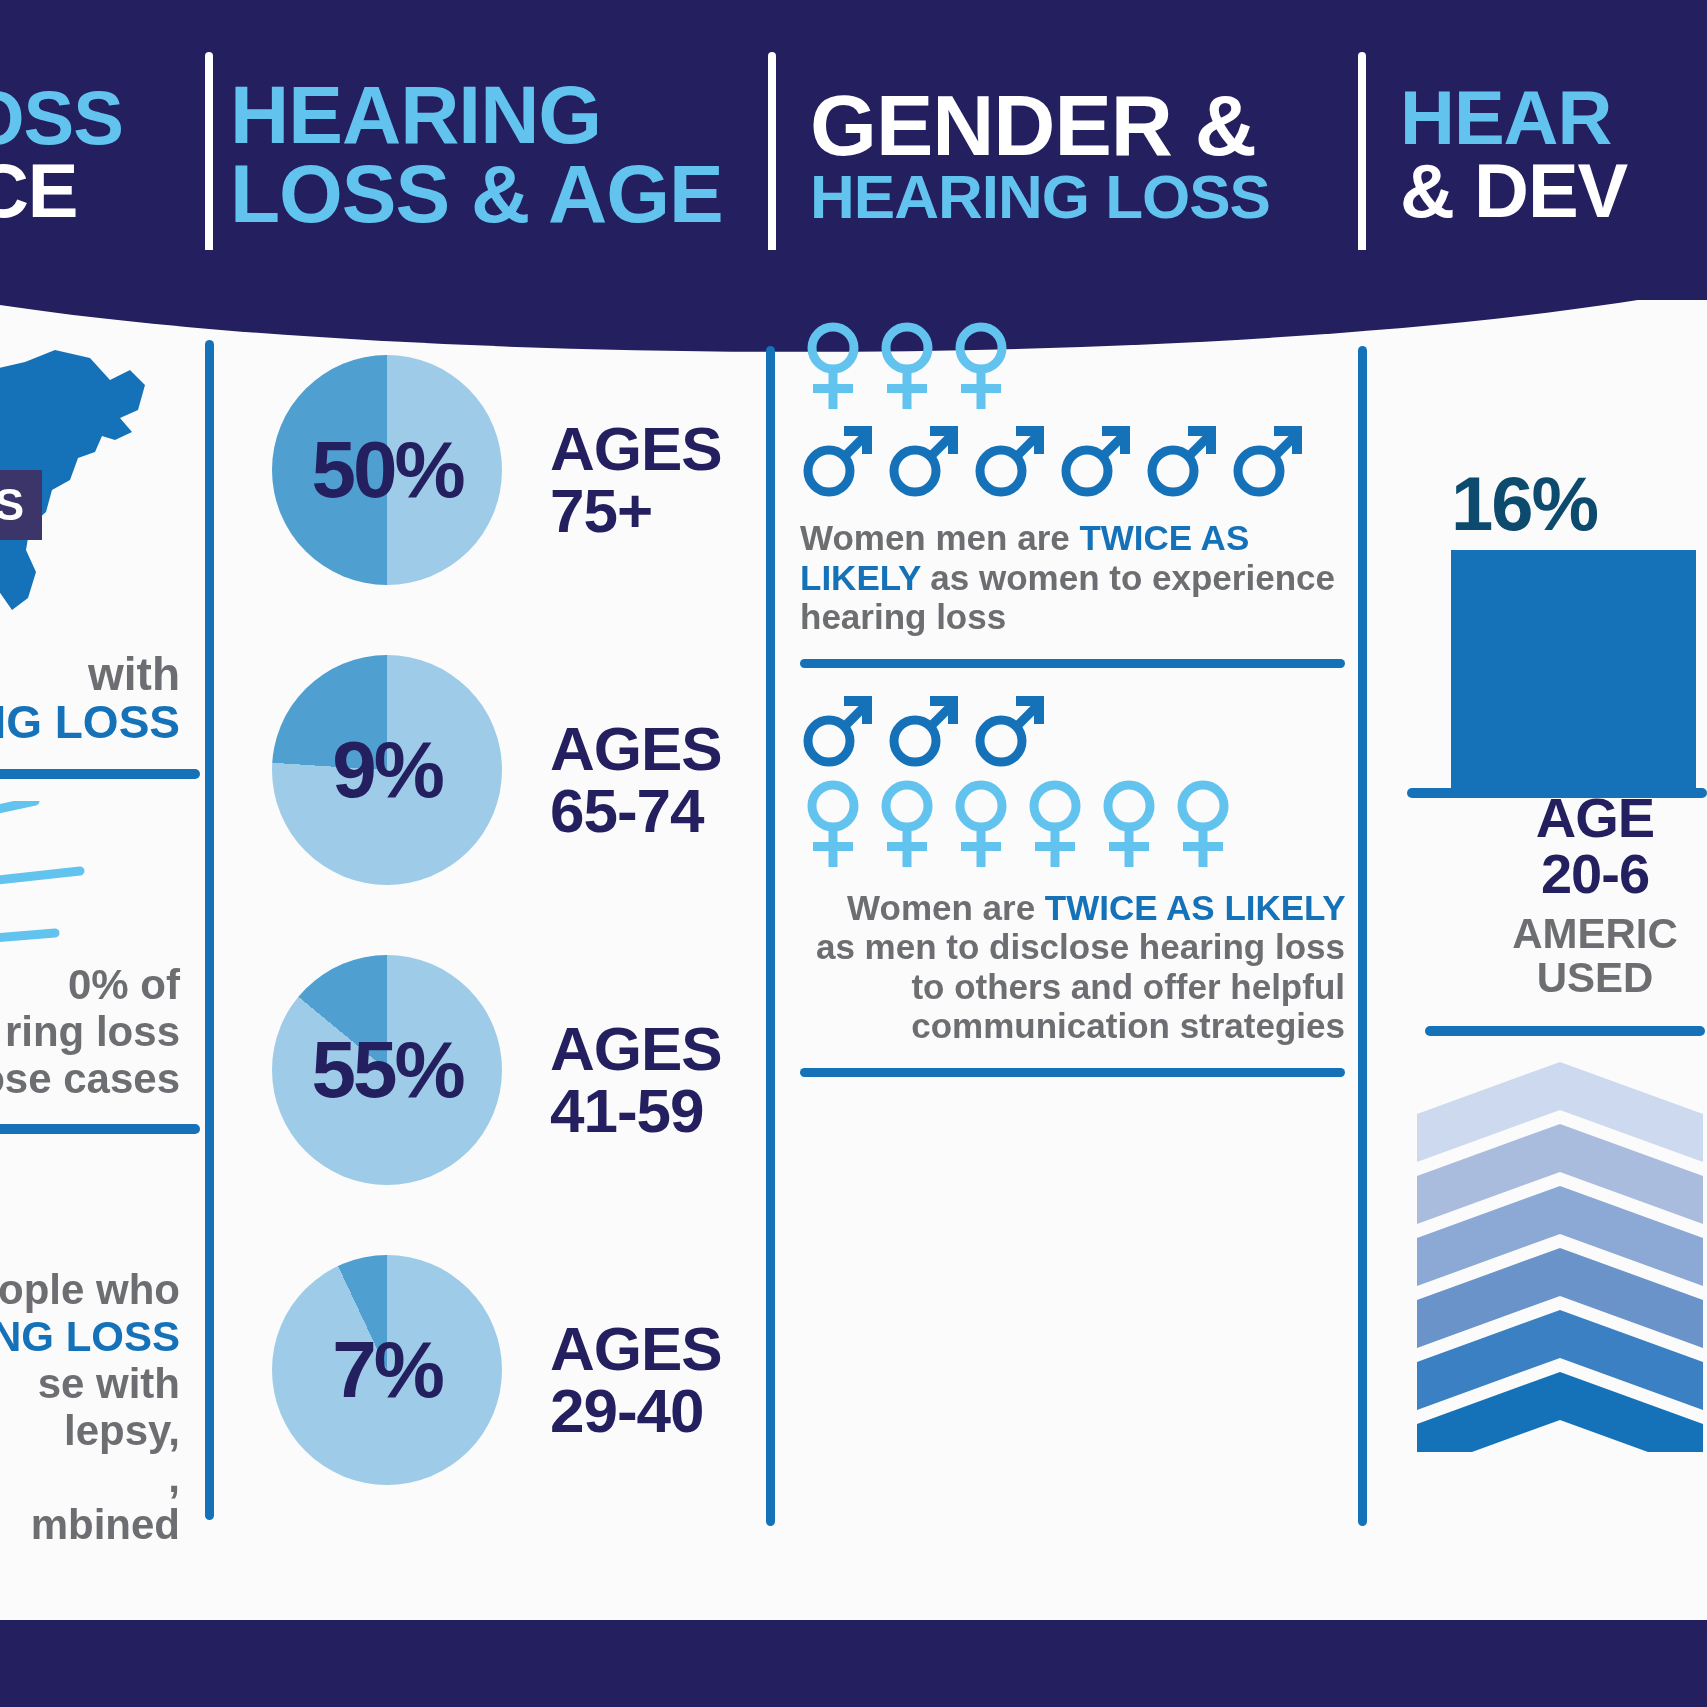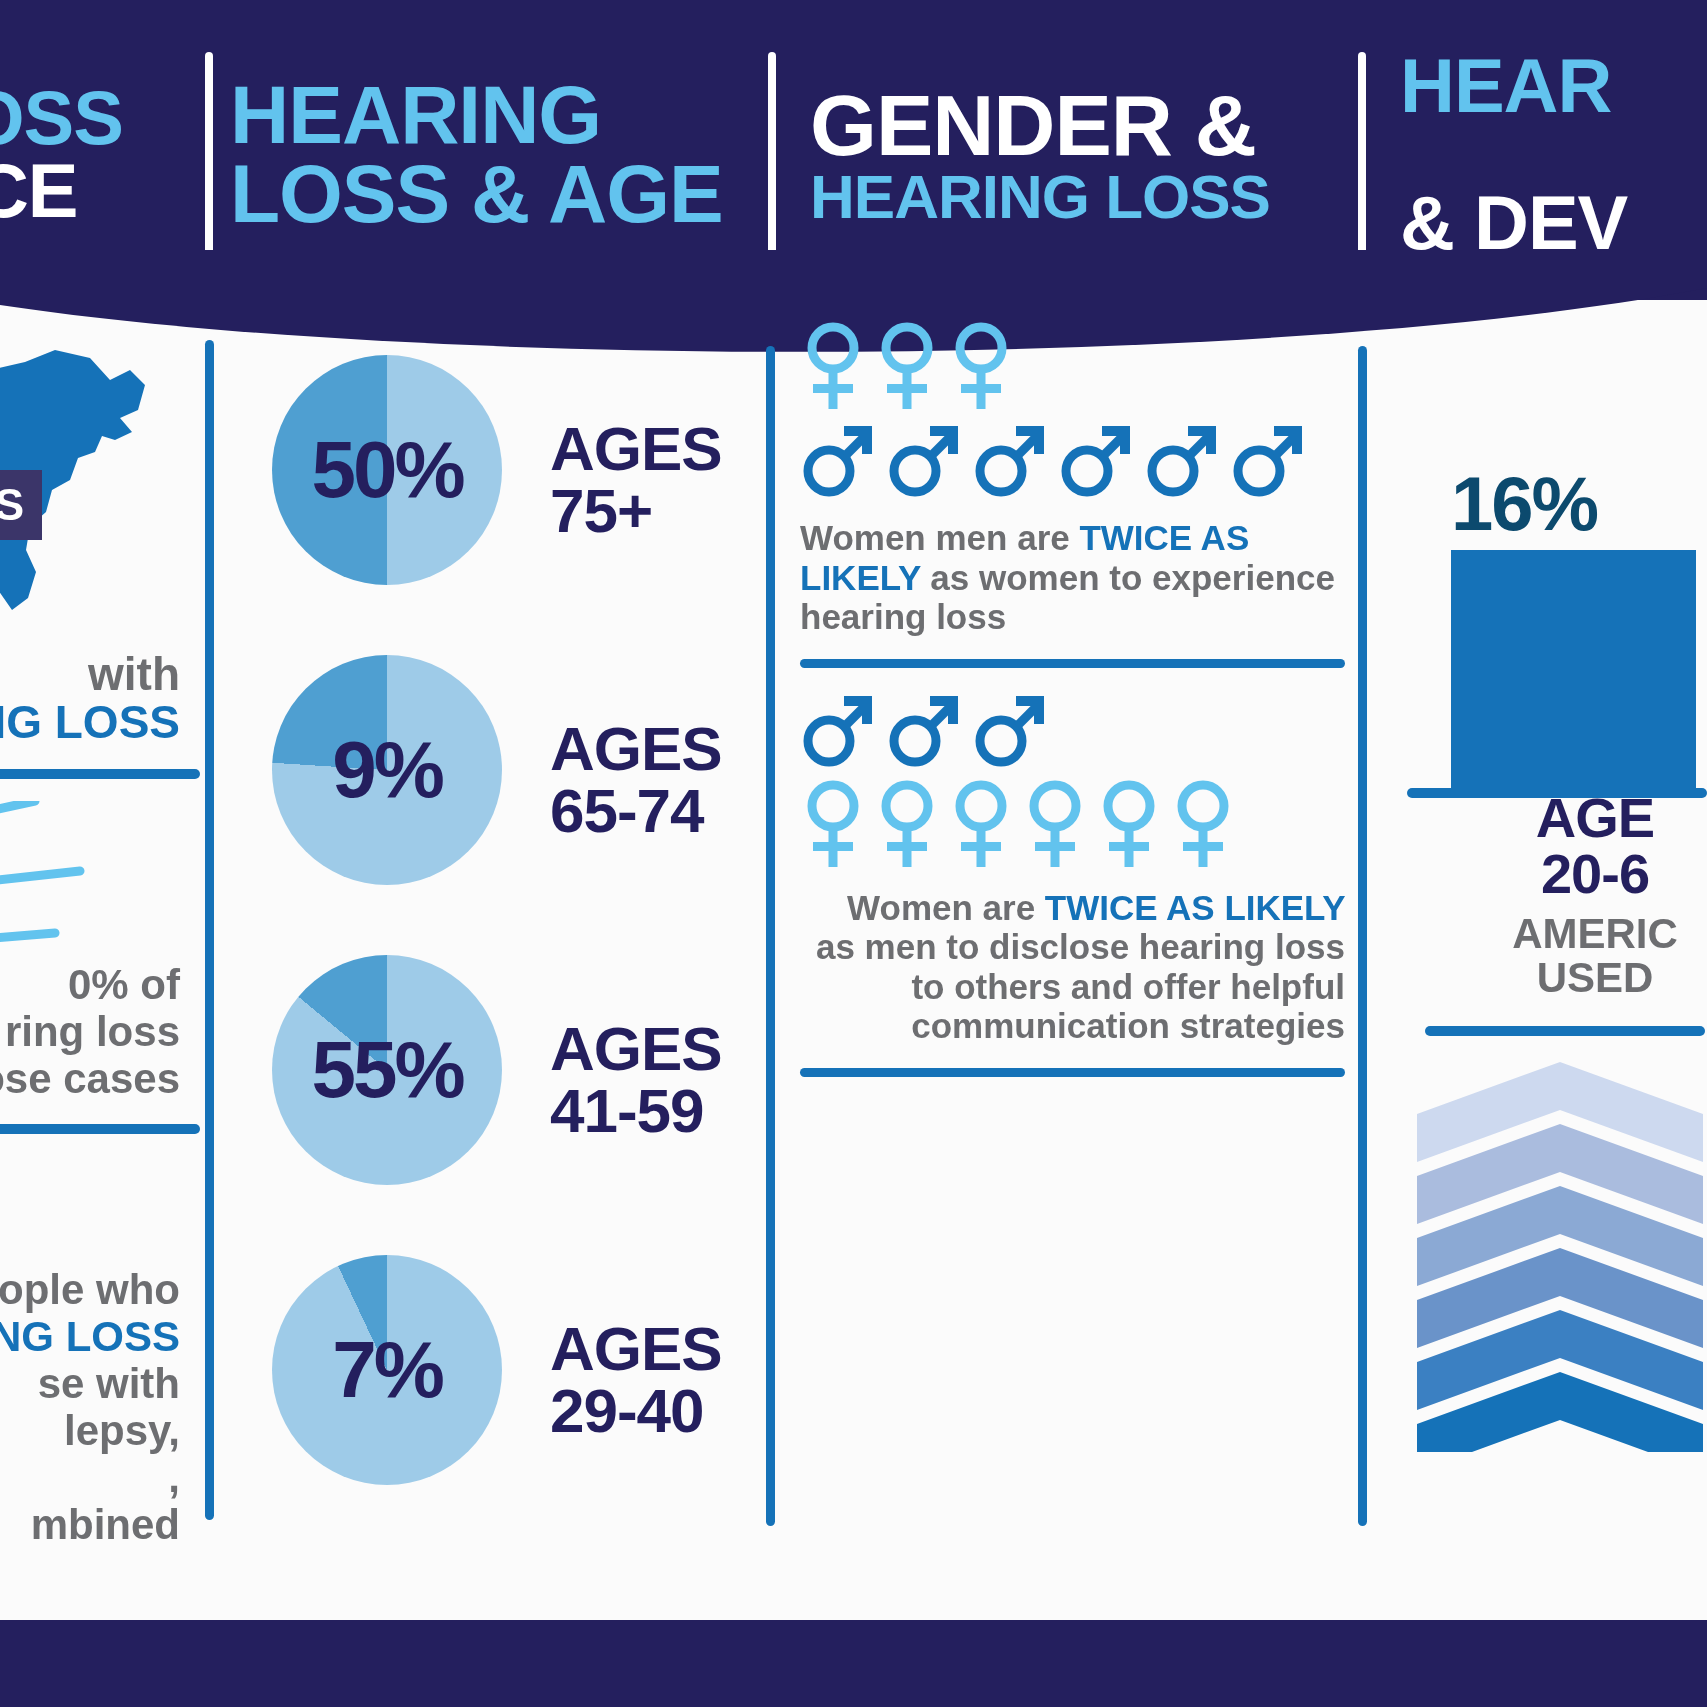--- a/index.html
+++ b/index.html
@@ -33,21 +33,21 @@
   #hdr1 { left:-80px; }
   #hdr1 .hdr-line { font-size:76px; }
   
   #hdr2 { left:230px; }
   #hdr2 .hdr-line { font-size:82px; }
   
   #hdr3 { left:810px; }
   #hdr3 .l1 { font-size:86px; }
   #hdr3 .l2 { font-size:62px; }
   
-  #hdr4 { left:1400px;justify-content:space-between; }
+  #hdr4 { left:1400px; }
   #hdr4 .hdr-line { font-size:76px; }
 
   
   #curve {
     position:absolute; left:0; top:250px; width:1707px; height:120px;
     overflow:hidden; pointer-events:none;
   }
 
   
   #content {

